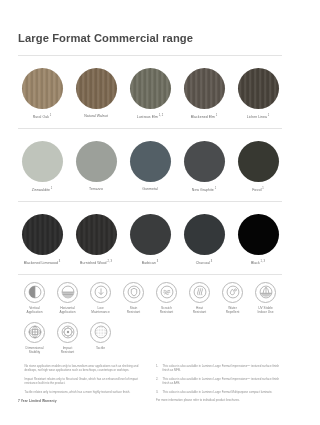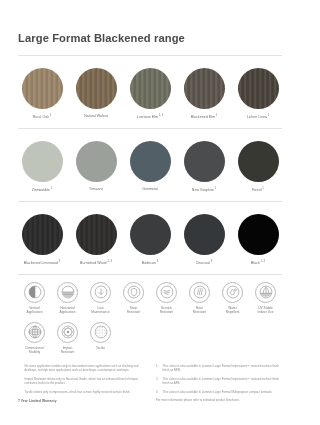--- a/index.html
+++ b/index.html
@@ -115,21 +115,21 @@
     margin-top: 5px;
     letter-spacing: 0.05px;
   }
   .fn-note { font-size: 2.9px; color: #909090; line-height: 1.65; margin-top: 3px; }
 </style>
 </head>
 <body>
 
 <div class="page">
 
-  <div class="title">Large Format Blackened range</div>
+  <div class="title">Large Format Commercial range</div>
 
   <div class="rule" style="margin-top:11px;"></div>
 
   <div id="swatch-rows">
       <div class="swatch-row" style="margin-top: 12px;">
         <div class="swatch-cell">
           <div class="swatch" style="background: rgb(155, 134, 106);">
             <div class="grain"></div>
           </div>
           <div class="swatch-label">Rural Oak<sup> 1</sup></div>

